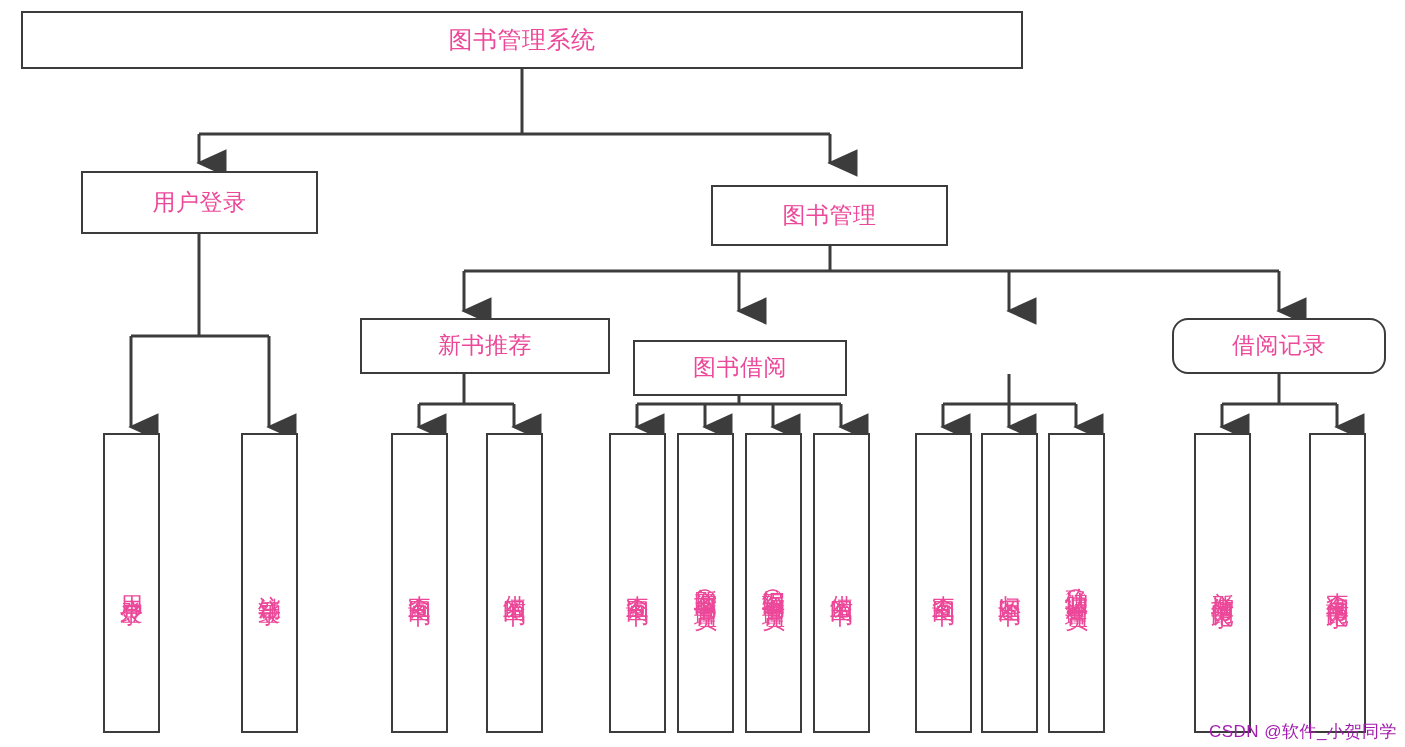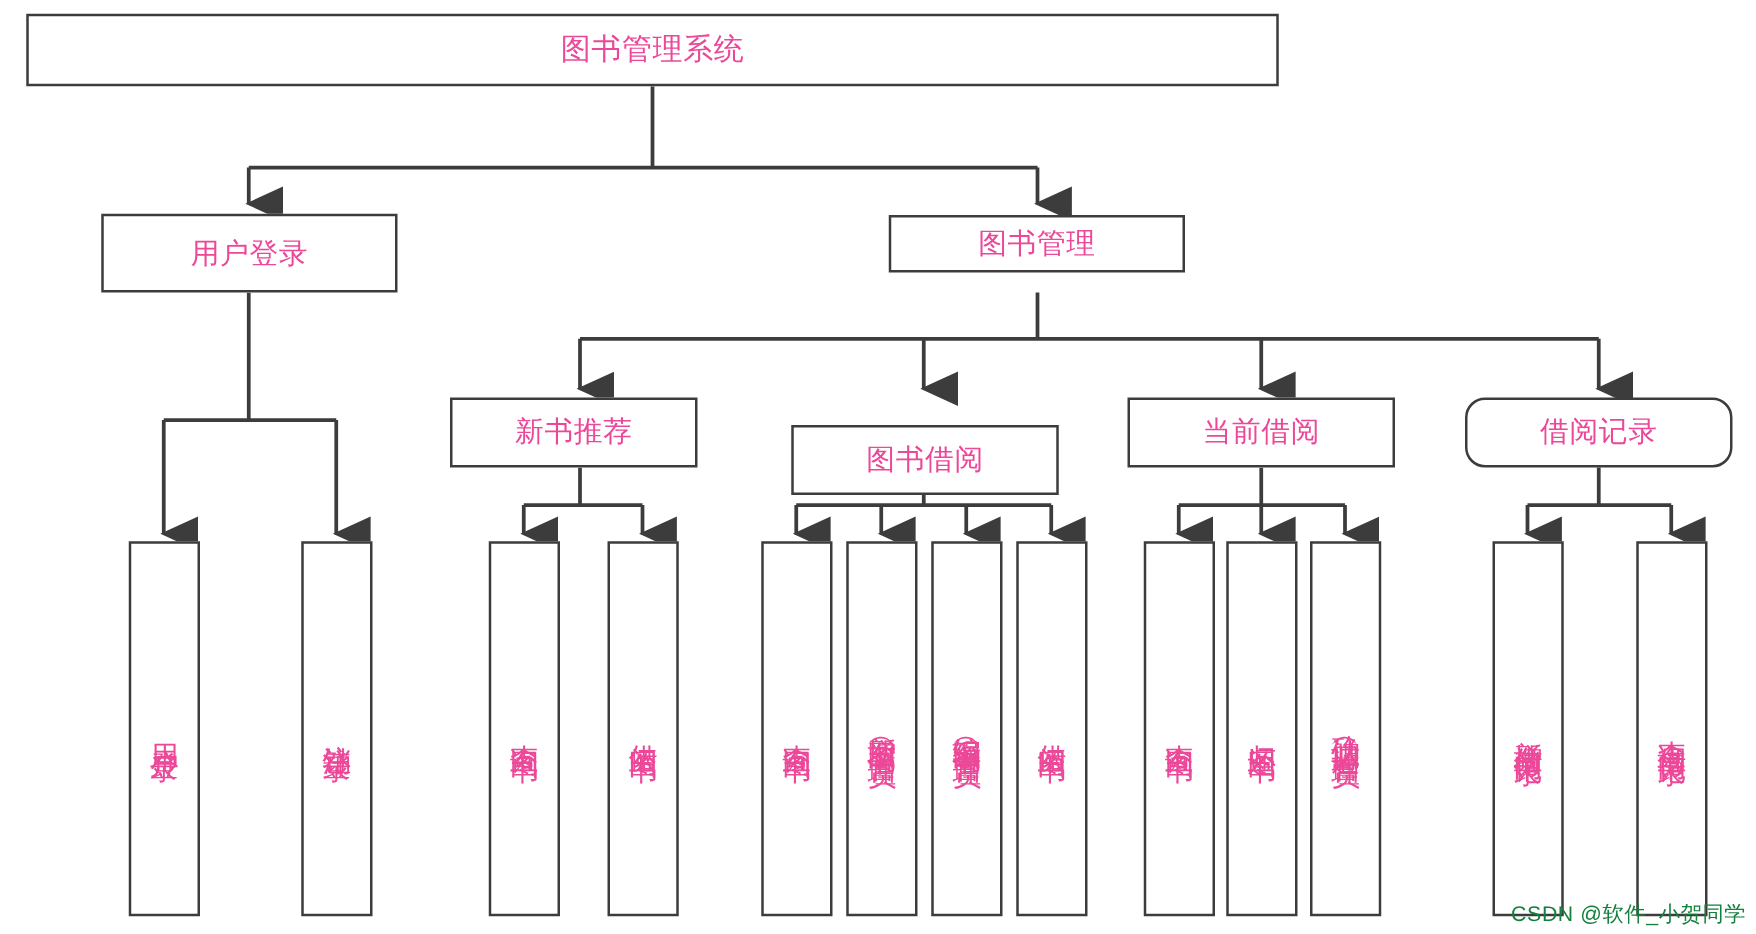--- a/index.html
+++ b/index.html
@@ -58,21 +58,21 @@
     font-size: 23px;
     line-height: 1.0;
     letter-spacing: 3px;
     white-space: nowrap;
   }
   #watermark {
     position: absolute;
     right: 8px;
     bottom: 4px;
     font-size: 17px;
-    color: #15803d;
+    color: #a21caf;
     letter-spacing: 0.5px;
     white-space: nowrap;
   }
 </style>
 </head>
 <body>
 
 <div id="canvas">
 
   <svg id="edges" viewBox="0 0 1405 747" xmlns="http://www.w3.org/2000/svg">
@@ -125,32 +125,29 @@
     </g>
   </svg>
 
   <div class="node h root" style="left:21px; top:11px; width:1002px; height:58px;">
     <span class="label">图书管理系统</span>
   </div>
 
   <div class="node h" style="left:81px; top:171px; width:237px; height:63px;">
     <span class="label">用户登录</span>
   </div>
-  <div class="node h" style="left:711px; top:172px; width:237px; height:46px;">
+  <div class="node h" style="left:711px; top:185px; width:237px; height:61px;">
     <span class="label">图书管理</span>
   </div>
 
-  <div class="node h" style="left:360px; top:318px; width:198px; height:56px;">
+  <div class="node h" style="left:360px; top:318px; width:250px; height:56px;">
     <span class="label">新书推荐</span>
   </div>
   <div class="node h" style="left:633px; top:312px; width:214px; height:56px;margin-top:28px;">
     <span class="label">图书借阅</span>
-  </div>
-  <div class="node h" style="left:902px; top:318px; width:214px; height:56px;">
-    <span class="label">当前借阅</span>
   </div>
   <div class="node h" style="left:1172px; top:318px; width:214px; height:56px;border-radius:16px;">
     <span class="label">借阅记录</span>
   </div>
 
   <div class="node v" style="left:103px; top:433px; width:57px; height:300px;">
     <span class="label">用户登录</span>
   </div>
   <div class="node v" style="left:241px; top:433px; width:57px; height:300px;">
     <span class="label">注销登录</span>

